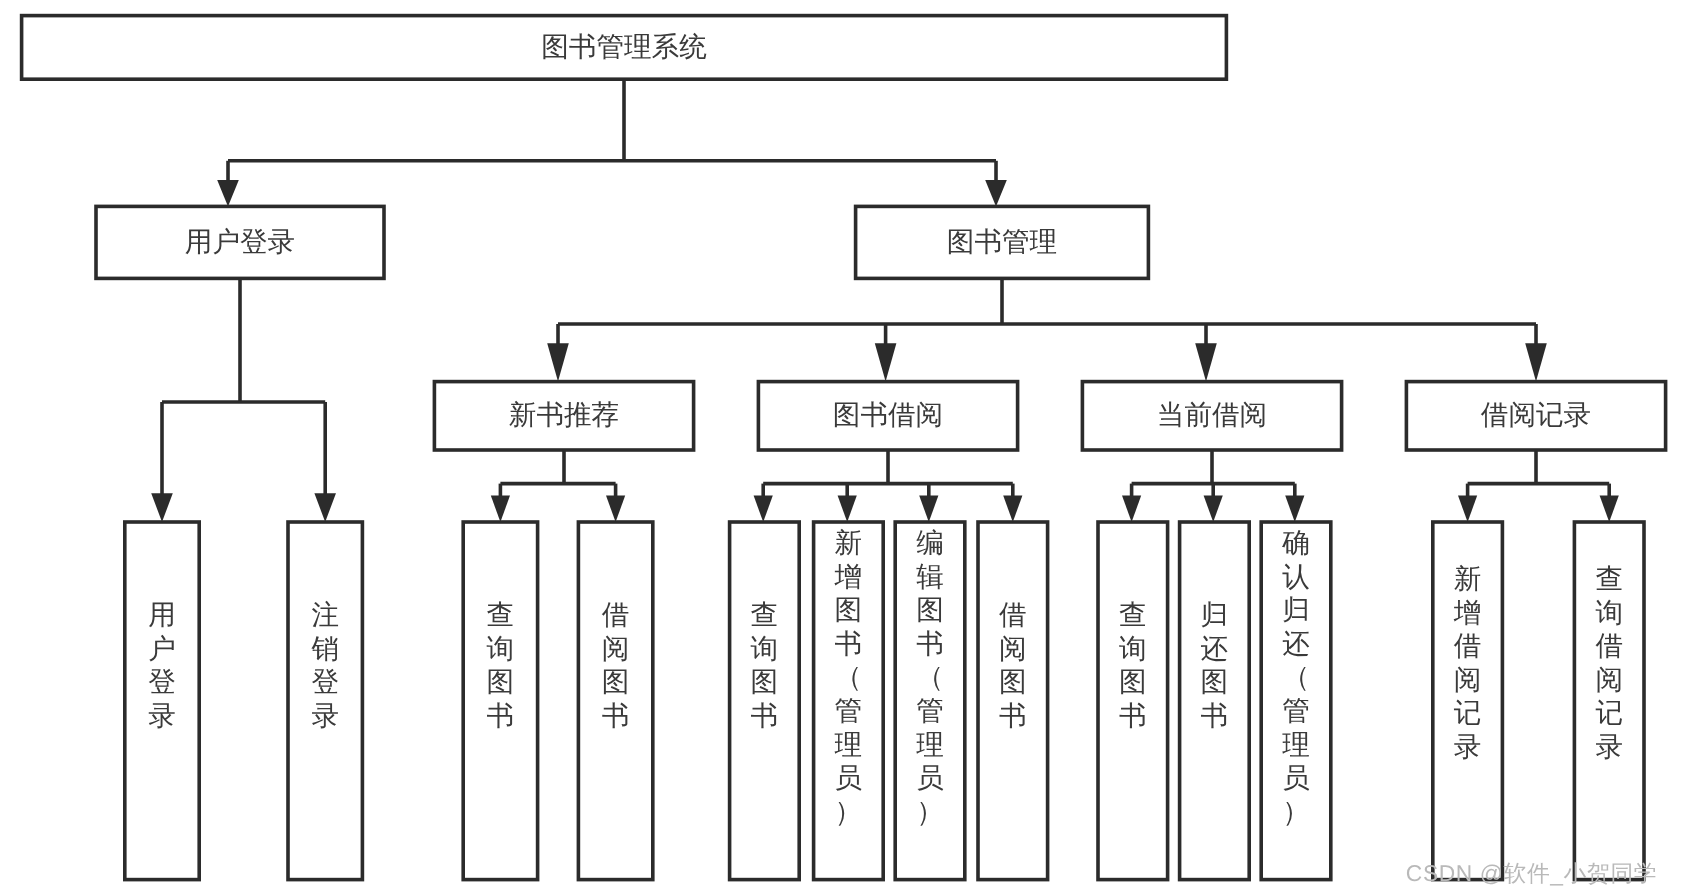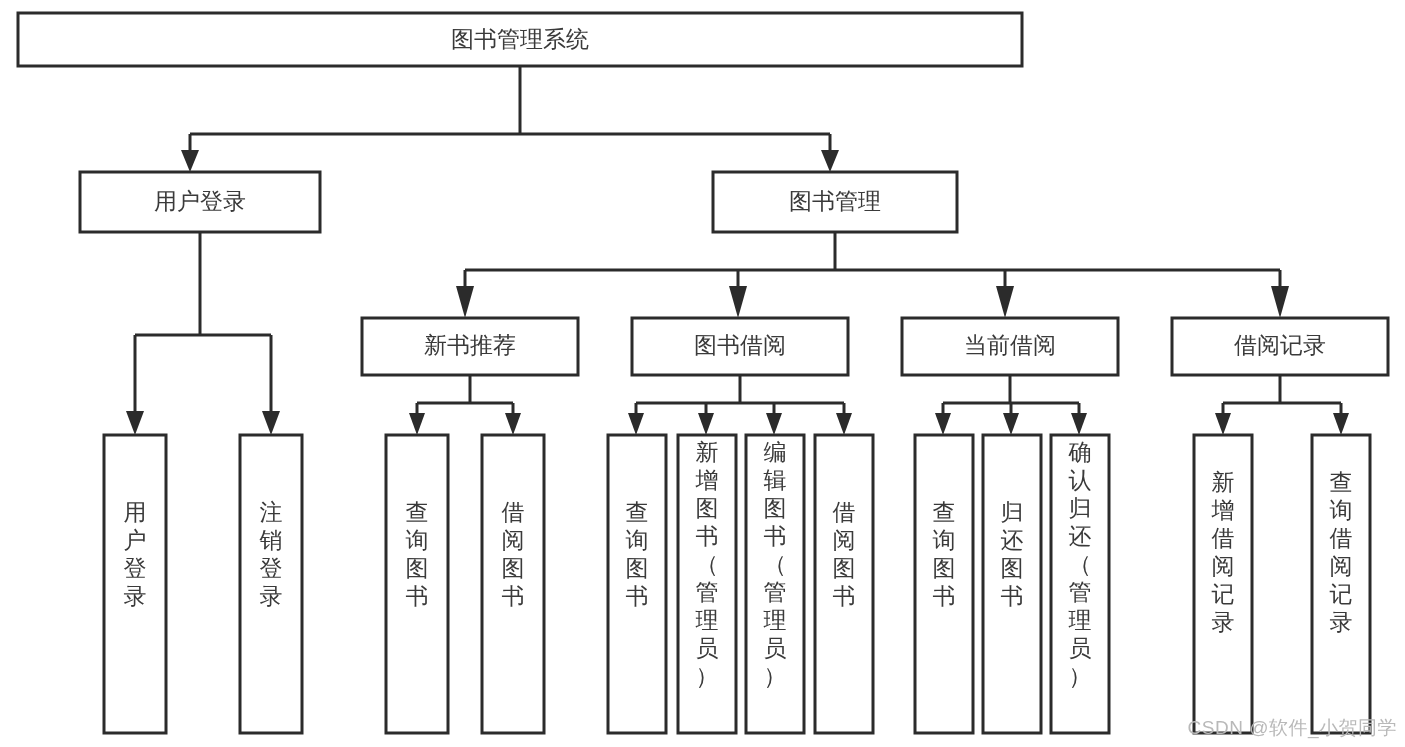--- a/index.html
+++ b/index.html
@@ -50,21 +50,21 @@
     dominant-baseline: middle;
   }
   .node-label-v {
     fill: #3a3a3a;
     font-family: "Liberation Sans", "DejaVu Sans", sans-serif;
     font-size: 23px;
     text-anchor: middle;
   }
   .watermark {
     position: absolute;
-    right: 8px;
+    right: 24px;
     bottom: 6px;
     font-family: "Liberation Sans", "DejaVu Sans", sans-serif;
     font-size: 19px;
     color: #b9b9b9;
     white-space: nowrap;
     letter-spacing: 0.5px;
     pointer-events: none;
   }
 </style>
 </head>

